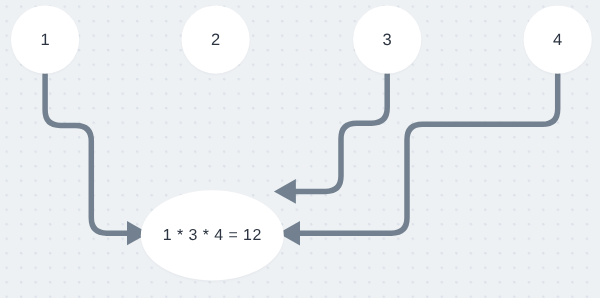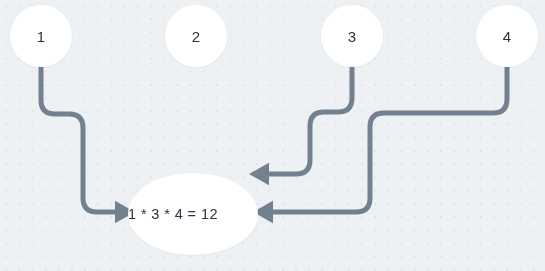--- a/index.html
+++ b/index.html
@@ -45,20 +45,21 @@
     letter-spacing: 0.2px;
     line-height: 1;
     user-select: none;
   }
   .result-node {
     position: absolute;
     background: #ffffff;
     border-radius: 50%;
     display: flex;
     align-items: center;
+    justify-content: center;
     box-shadow: 0 1px 2px rgba(40,55,75,0.045);
   }
   .result-label {
     font-size: 14.5px;
     color: #2b3440;
     letter-spacing: 0.4px;
     line-height: 1;
     white-space: nowrap;
     user-select: none;
   }

